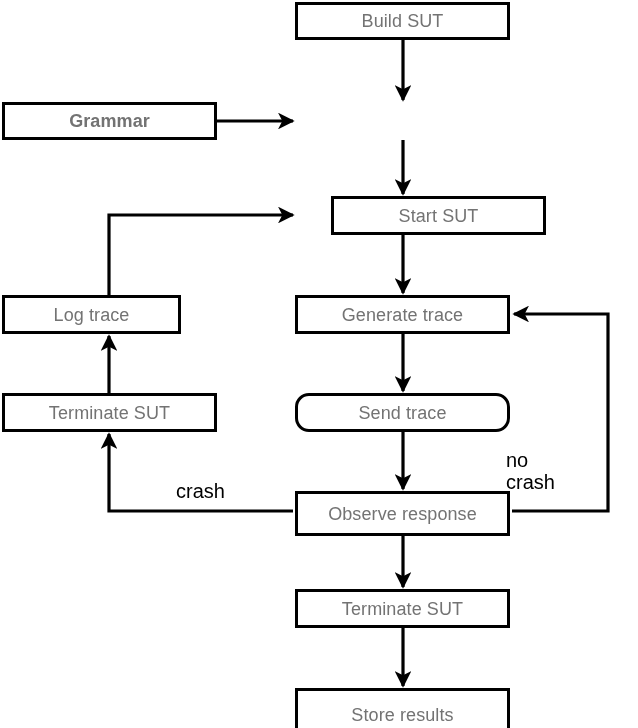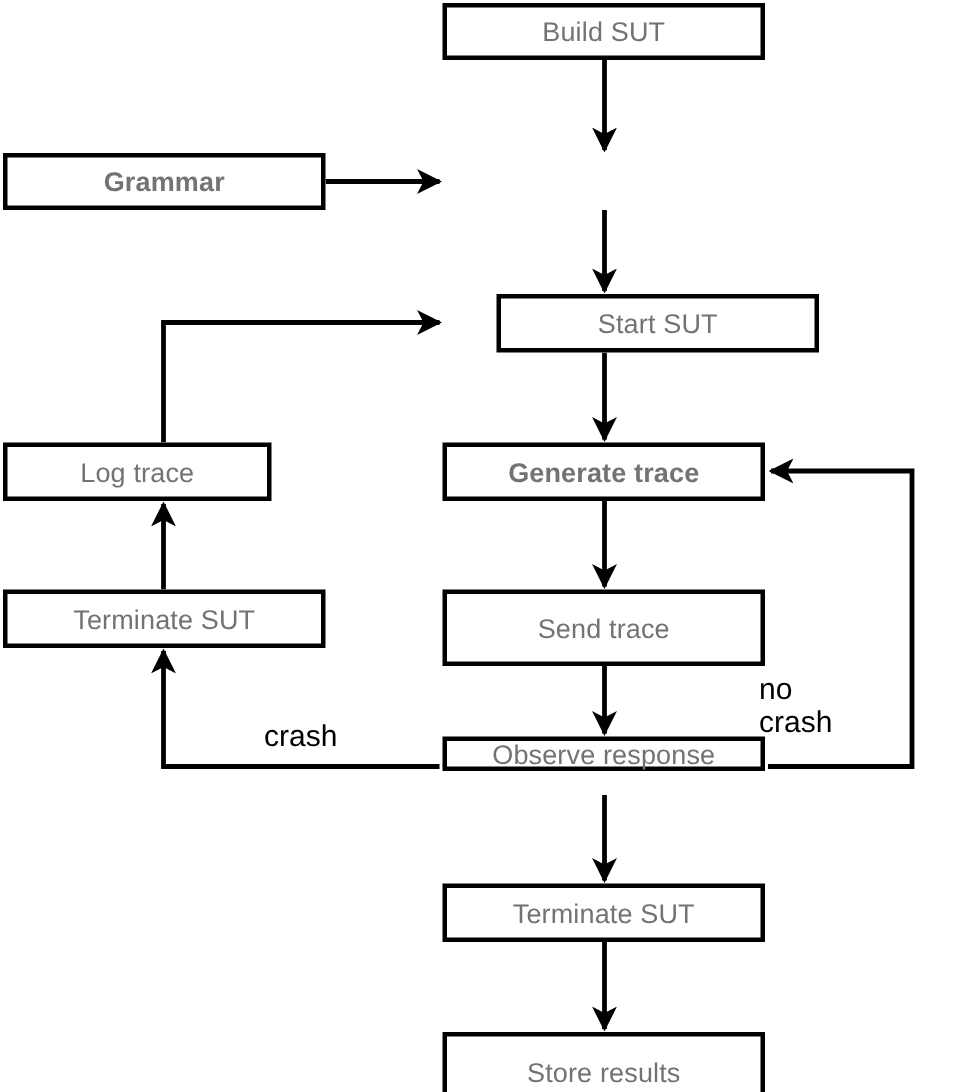--- a/index.html
+++ b/index.html
@@ -99,33 +99,33 @@
 
 
   <div class="node" style="left:295px; top:196px; width:215px; height:39px;margin-left:36px;">
     <span>Start SUT</span>
   </div>
 
   <div class="node" style="left:2px; top:295px; width:179px; height:39px;">
     <span>Log trace</span>
   </div>
 
-  <div class="node" style="left:295px; top:295px; width:215px; height:39px;font-weight:bold;">
+  <div class="node" style="left:295px; top:295px; width:215px; height:39px;">
     <span>Generate trace</span>
   </div>
 
   <div class="node" style="left:2px; top:393px; width:215px; height:39px;">
     <span>Terminate SUT</span>
   </div>
 
-  <div class="node" style="left:295px; top:393px; width:215px; height:51px;">
+  <div class="node" style="left:295px; top:393px; width:215px; height:39px;border-radius:14px;">
     <span>Send trace</span>
   </div>
 
-  <div class="node" style="left:295px; top:491px; width:215px; height:23px;">
+  <div class="node" style="left:295px; top:491px; width:215px; height:45px;">
     <span>Observe response</span>
   </div>
 
   <div class="node" style="left:295px; top:589px; width:215px; height:39px;">
     <span>Terminate SUT</span>
   </div>
 
   <div class="node" style="left:295px; top:688px; width:215px; height:53px;">
     <span>Store results</span>
   </div>

